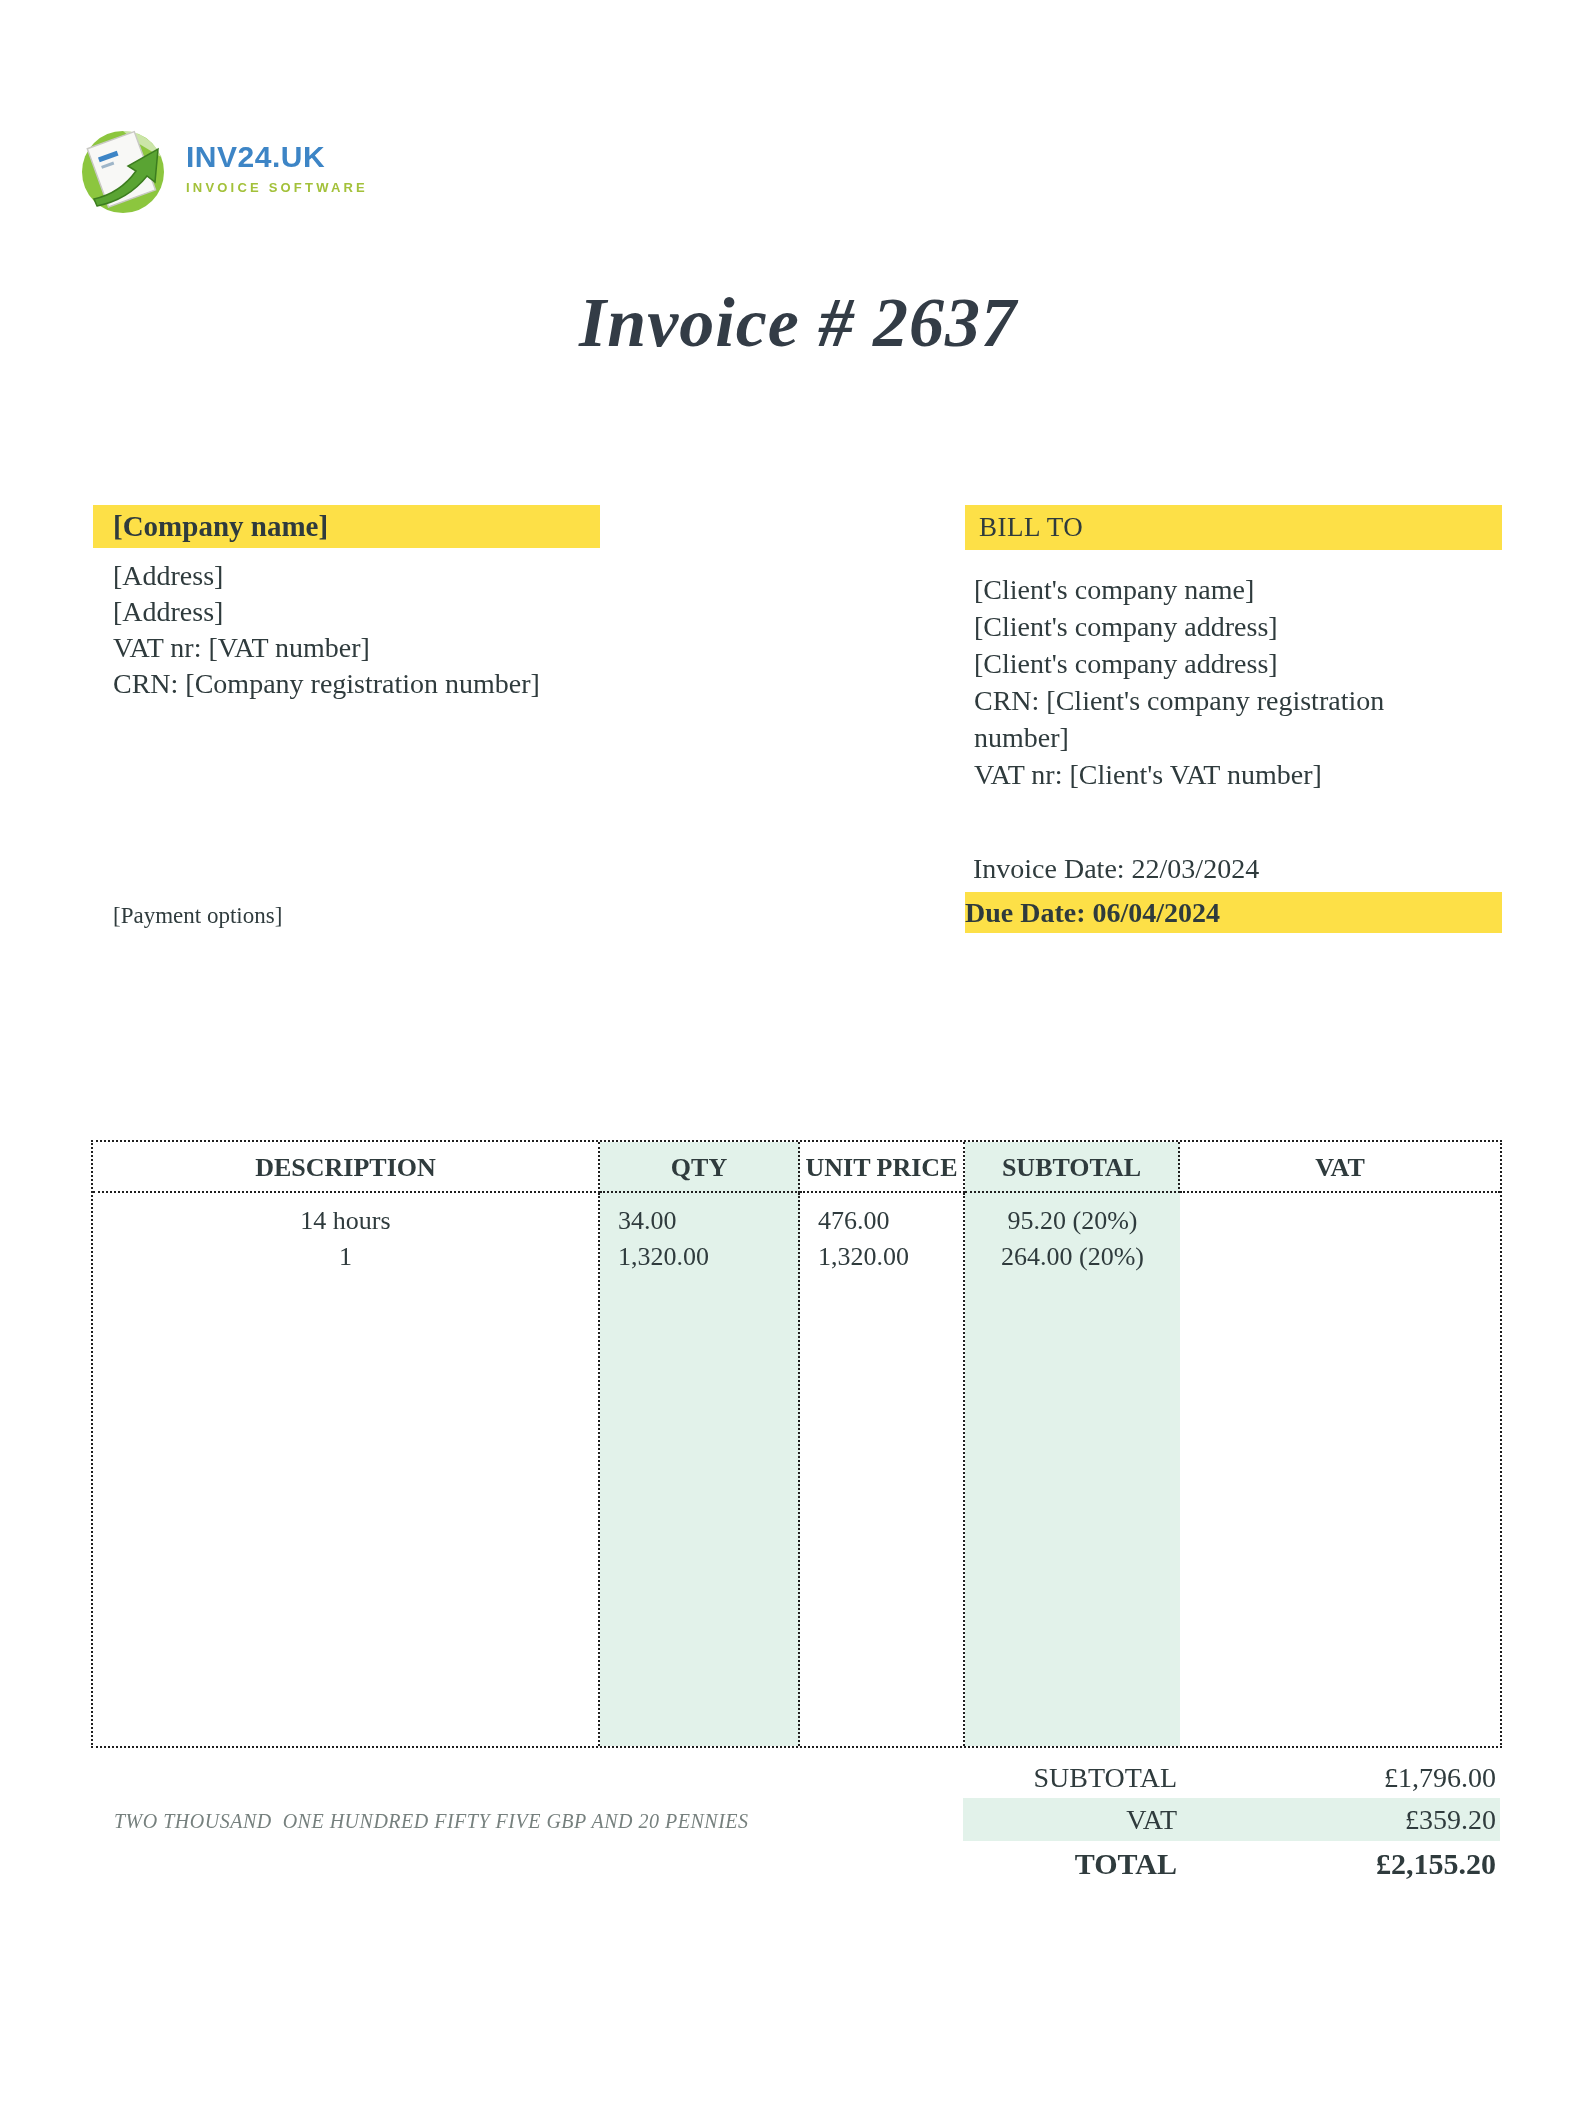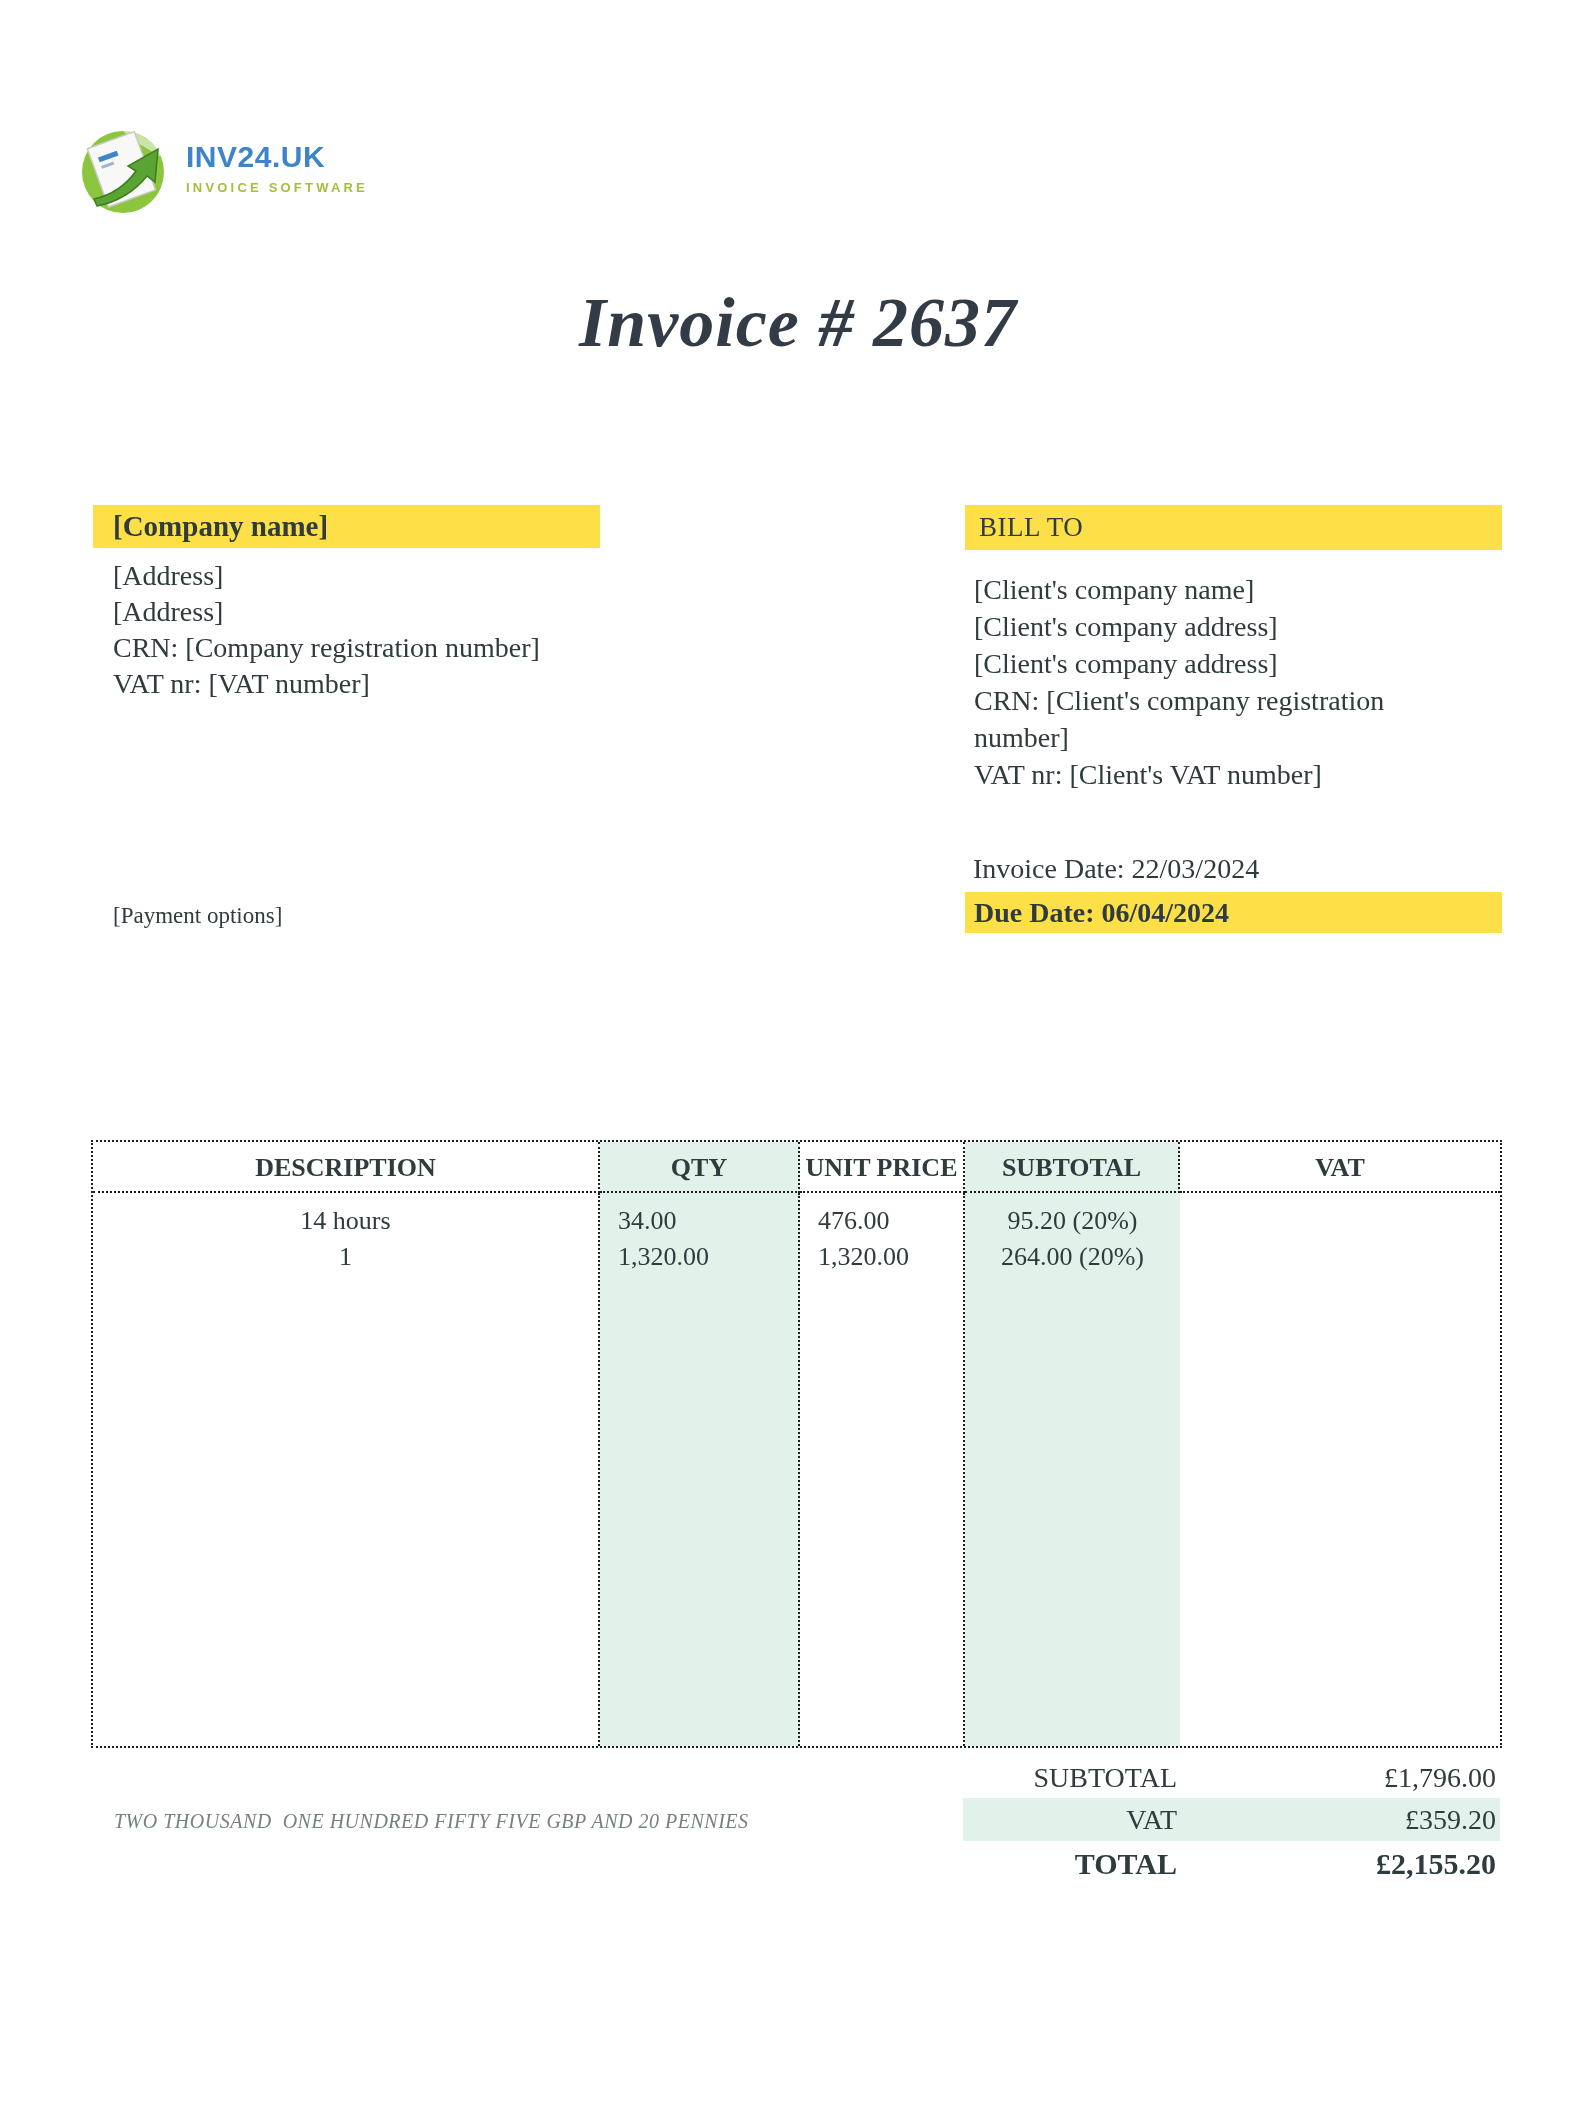--- a/index.html
+++ b/index.html
@@ -22,21 +22,21 @@
   .seller .band{height:43px;line-height:43px;padding-left:20px;font-weight:bold;font-size:29px;box-sizing:border-box;}
   .seller .lines{padding-left:20px;margin-top:10px;line-height:36px;}
   .payment{position:absolute;left:113px;top:903px;font-size:23px;}
   
   .billto{position:absolute;left:965px;top:505px;width:537px;font-size:28px;}
   .billto .band{height:45px;line-height:45px;padding-left:14px;font-size:27px;letter-spacing:.5px;box-sizing:border-box;}
   .billto .name{font-weight:normal;padding-left:9px;margin-top:21px;line-height:37px;}
   .billto .lines{padding-left:9px;padding-right:84px;line-height:37px;font-family:Liberation Serif, serif;}
   .invoice-date{position:absolute;left:973px;top:853px;font-size:28px;}
   .due-band{position:absolute;left:965px;top:892px;width:537px;height:41px;line-height:41px;
-    padding-left:9px;box-sizing:border-box;font-weight:bold;font-size:28px;}
+    box-sizing:border-box;font-weight:bold;font-size:28px;}
   
   .items{position:absolute;left:91px;top:1140px;width:1411px;box-sizing:border-box;
     border:2px dotted #1f1f1f;}
   .trow{display:grid;grid-template-columns:507px 200px 165px 215px 320px;}
   .cell{box-sizing:border-box;border-right:2px dotted #1f1f1f;}
   .cell:last-child{border-right:none;}
   .thead .cell{height:51px;line-height:51px;text-align:center;font-weight:bold;font-size:26px;
     border-bottom:2px dotted #1f1f1f;}
   .tbody .cell{height:553px;padding-top:10px;font-size:26px;line-height:36px;}
   .c-white{background:#ffffff;}
@@ -76,22 +76,22 @@
     </div>
   </div>
 
   <h1 class="title">Invoice # 2637</h1>
 
   <div class="seller">
     <div class="band">[Company name]</div>
     <div class="lines">
       <div>[Address]</div>
       <div>[Address]</div>
+      <div>VAT nr: [VAT number]</div>
       <div>CRN: [Company registration number]</div>
-      <div>VAT nr: [VAT number]</div>
     </div>
   </div>
 
   <div class="payment">[Payment options]</div>
 
   <div class="billto">
     <div class="band">BILL TO</div>
     <div class="name">[Client's company name]</div>
     <div class="lines">
       <div>[Client's company address]</div>

